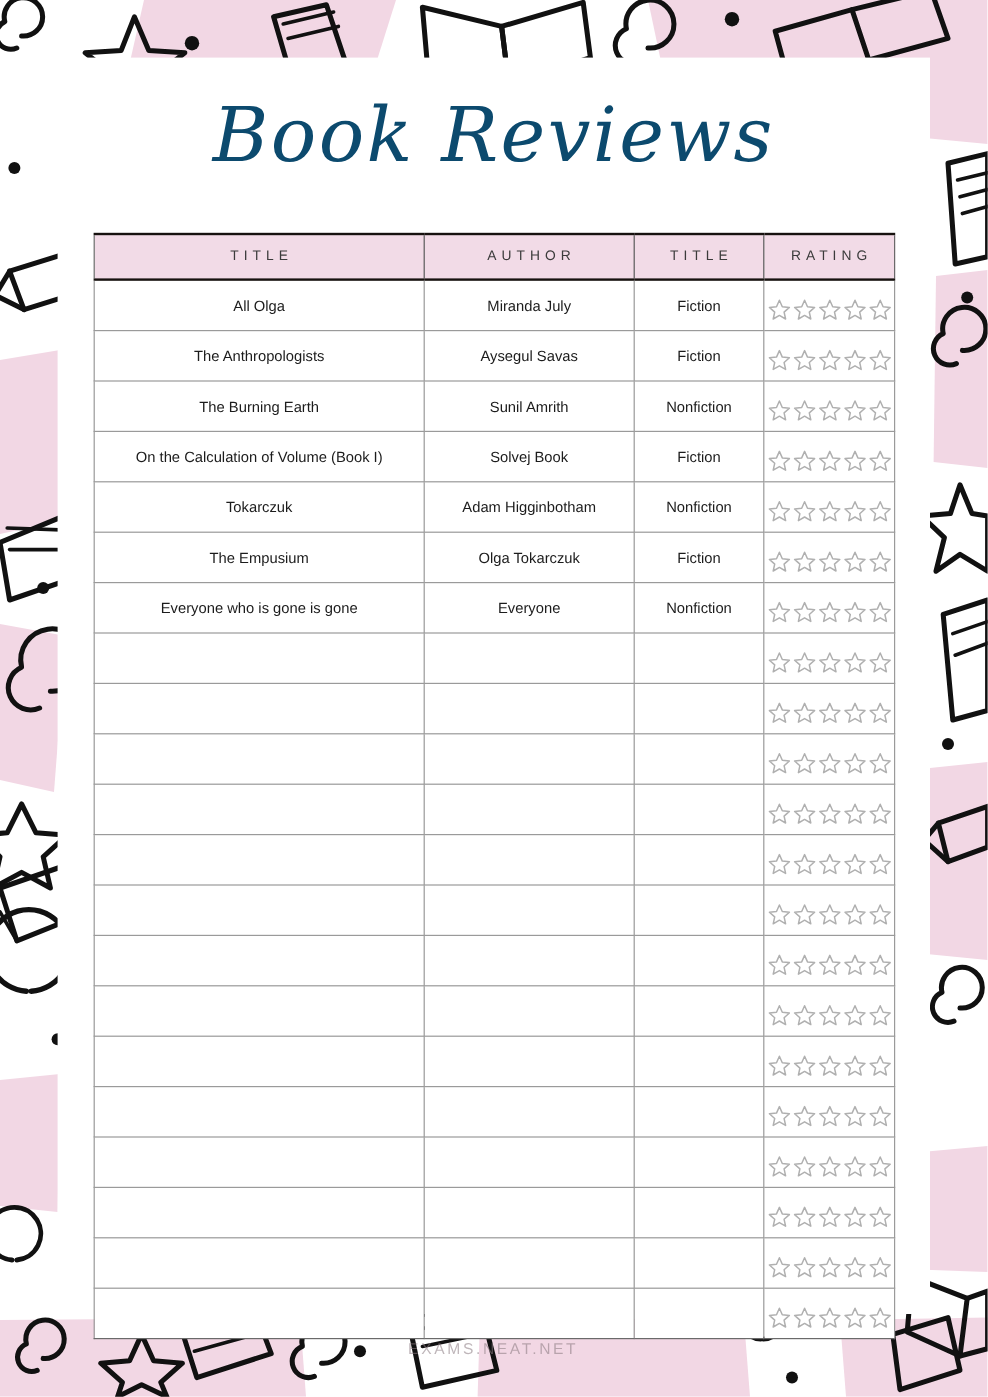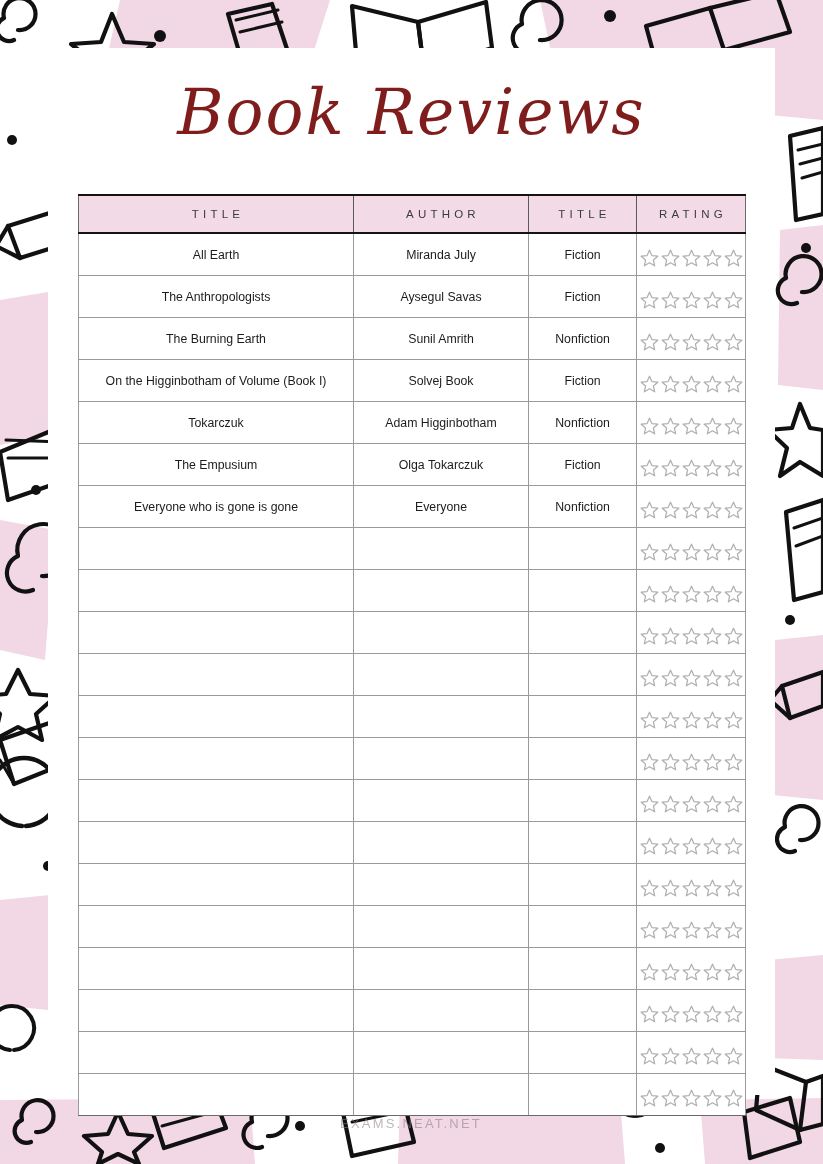--- a/index.html
+++ b/index.html
@@ -39,21 +39,21 @@
     position: absolute;
     left: 0;
     top: 28px;
     width: 727px;
     text-align: center;
     font-family: "DejaVu Serif", serif;
     font-style: italic;
     font-size: 63px;
     font-weight: 400;
     letter-spacing: 2px;
-    color: #7f1d1d;
+    color: #0c4a6e;
     white-space: nowrap;
   }
 
   
   #reviews-table {
     position: absolute;
     left: 30px;
     top: 146px;
     width: 667px;
     border-collapse: collapse;
@@ -247,21 +247,21 @@
     <thead>
       <tr>
         <th>TITLE</th>
         <th>AUTHOR</th>
         <th>TITLE</th>
         <th>RATING</th>
       </tr>
     </thead>
     <tbody id="reviews-body">
         <tr>
-          <td>All Earth</td>
+          <td>All Olga</td>
           <td>Miranda July</td>
           <td>Fiction</td>
           <td class="rating-cell">
             <div class="stars">
               <span>
                 <svg width="21" height="20" viewBox="0 0 24 24" aria-hidden="true">
                   <path d="M12 2.6 L14.9 9.1 L22 9.8 L16.7 14.5 L18.2 21.4 L12 17.8 L5.8 21.4 L7.3 14.5 L2 9.8 L9.1 9.1 Z" fill="none" stroke="#b0b0b0" stroke-width="1.5" stroke-linejoin="round"></path>
                 </svg>
               </span>
               <span>
@@ -349,21 +349,21 @@
               </span>
               <span>
                 <svg width="21" height="20" viewBox="0 0 24 24" aria-hidden="true">
                   <path d="M12 2.6 L14.9 9.1 L22 9.8 L16.7 14.5 L18.2 21.4 L12 17.8 L5.8 21.4 L7.3 14.5 L2 9.8 L9.1 9.1 Z" fill="none" stroke="#b0b0b0" stroke-width="1.5" stroke-linejoin="round"></path>
                 </svg>
               </span>
             </div>
           </td>
         </tr>
         <tr>
-          <td>On the Higginbotham of Volume (Book I)</td>
+          <td>On the Calculation of Volume (Book I)</td>
           <td>Solvej Book</td>
           <td>Fiction</td>
           <td class="rating-cell">
             <div class="stars">
               <span>
                 <svg width="21" height="20" viewBox="0 0 24 24" aria-hidden="true">
                   <path d="M12 2.6 L14.9 9.1 L22 9.8 L16.7 14.5 L18.2 21.4 L12 17.8 L5.8 21.4 L7.3 14.5 L2 9.8 L9.1 9.1 Z" fill="none" stroke="#b0b0b0" stroke-width="1.5" stroke-linejoin="round"></path>
                 </svg>
               </span>
               <span>

